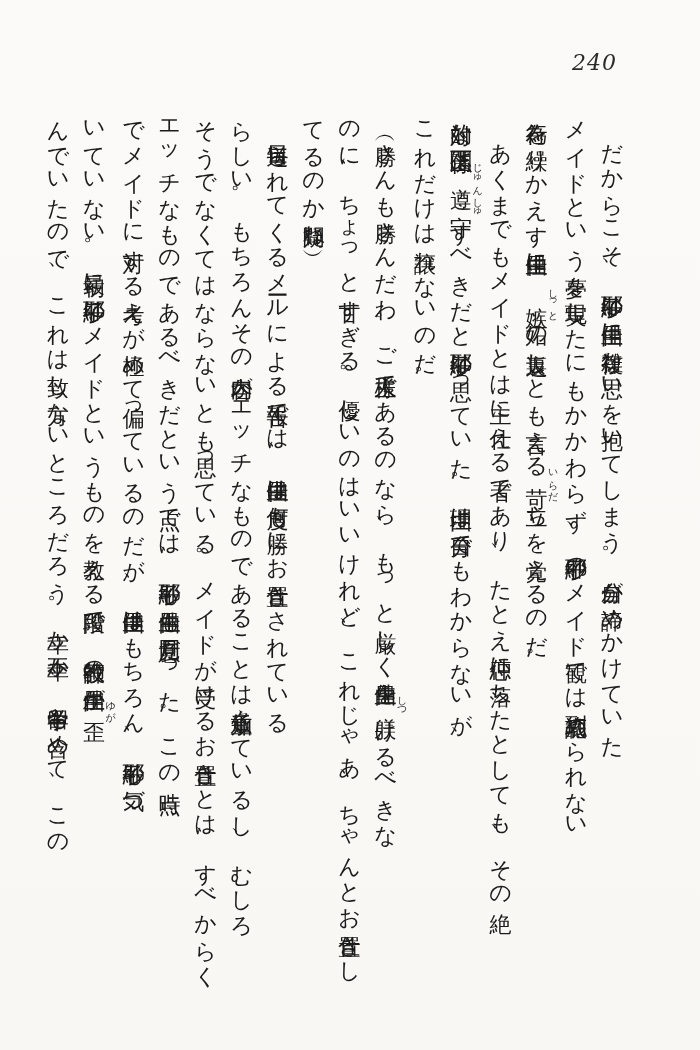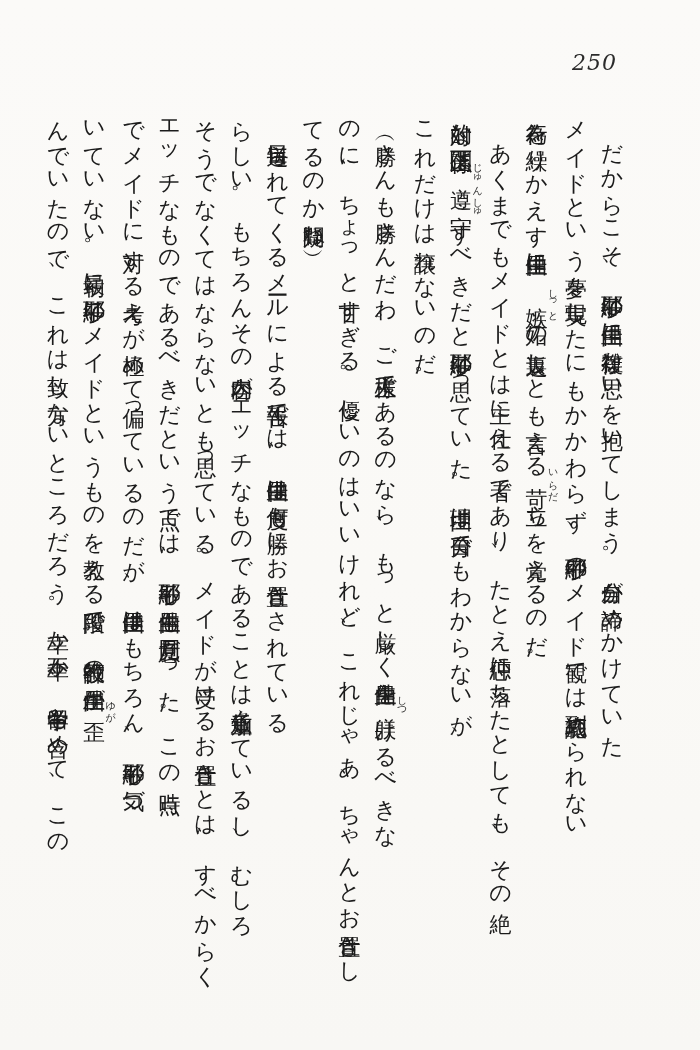--- a/index.html
+++ b/index.html
@@ -49,21 +49,21 @@
   rt {
     font-size: 10px;
     letter-spacing: 0;
     color: #2a2a2a;
   }
 </style>
 </head>
 <body>
 
 <div class="page">
-  <span class="page-number">250</span>
+  <span class="page-number">240</span>
   <div class="text-block">
       <div class="text-line indent">だからこそ、紗耶子は由佳里に複雑な思いを抱いてしまう。自分が諦めかけていた</div>
       <div class="text-line">メイドという夢を実現したにもかかわらず、紗耶子のメイド観では到底認められない</div>
       <div class="text-line">行為を繰りかえす由佳里に、<ruby>嫉妬<rt>しっと</rt></ruby>の裏返しとも言える<ruby>苛立<rt>いらだ</rt></ruby>ちを覚えるのだ。</div>
       <div class="text-line indent">あくまでもメイドとは主に仕える者であり、たとえ恋仲に落ちたとしても、その絶</div>
       <div class="text-line">対的な上下関係は<ruby>遵守<rt>じゅんしゅ</rt></ruby>すべきだと紗耶子は思っていた。理由は自分でもわからないが、</div>
       <div class="text-line">これだけは譲れないのだ。</div>
       <div class="text-line indent">（勝さんも勝さんだわ。ご主人様であるのなら、もっと厳しく由佳里を<ruby>躾<rt>しつ</rt></ruby>けるべきな</div>
       <div class="text-line">のに、ちょっと甘すぎる。優しいのはいいけれど、これじゃあ、ちゃんとお仕置きし</div>
       <div class="text-line">てるのか疑問ね）</div>

